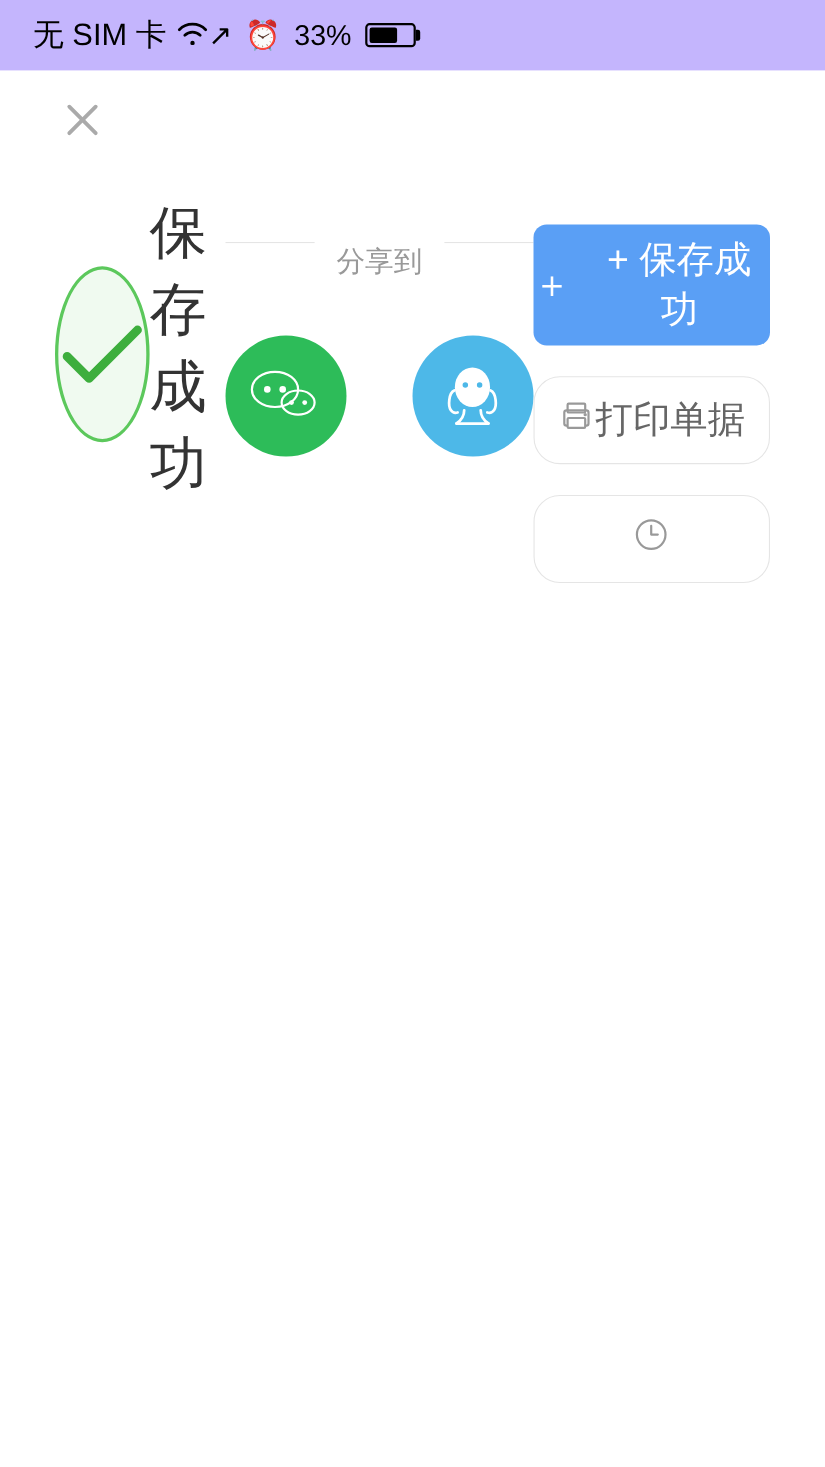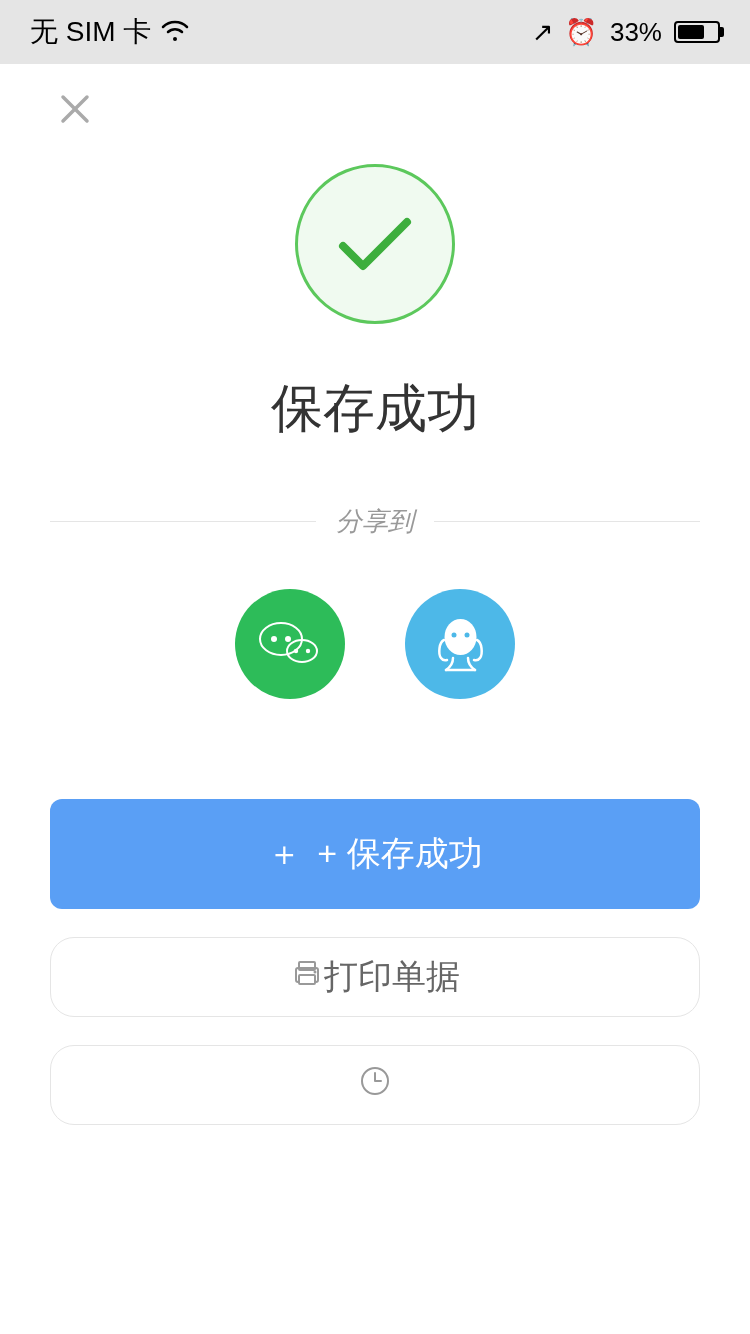--- a/index.html
+++ b/index.html
@@ -12,23 +12,22 @@
       font-family: -apple-system, 'PingFang SC', 'Helvetica Neue', sans-serif;
       overflow: hidden;
     }
 
     
     .status-bar {
       width: 100%;
       height: 64px;
       display: flex;
       align-items: center;
-      justify-content: space-between;
       padding: 0 30px;
-      background: #e5e5e5;
+      background: #c4b5fd;
     }
 
     .status-left {
       display: flex;
       align-items: center;
       gap: 10px;
       font-size: 28px;
       color: #000;
     }
 
@@ -108,21 +107,21 @@
 
     .close-icon-svg {
       width: 36px;
       height: 36px;
       color: #999;
     }
 
     
     .success-section {
       display: flex;
-      flex-direction: column;
+      flex-direction: row;
       align-items: center;
       padding-top: 100px;
     }
 
     .success-circle {
       width: 160px;
       height: 160px;
       border-radius: 50%;
       background: #f0faf0;
       border: 3px solid #5cc85c;
@@ -145,23 +144,22 @@
     }
 
     
     .share-section {
       width: 100%;
       margin-bottom: 60px;
     }
 
     .share-divider {
       display: flex;
-      align-items: center;
+      align-items: flex-start;
       margin-bottom: 50px;
-      font-style: italic;
     }
 
     .divider-line {
       flex: 1;
       height: 1px;
       background: #e5e5e5;
     }
 
     .share-label {
       font-size: 26px;

